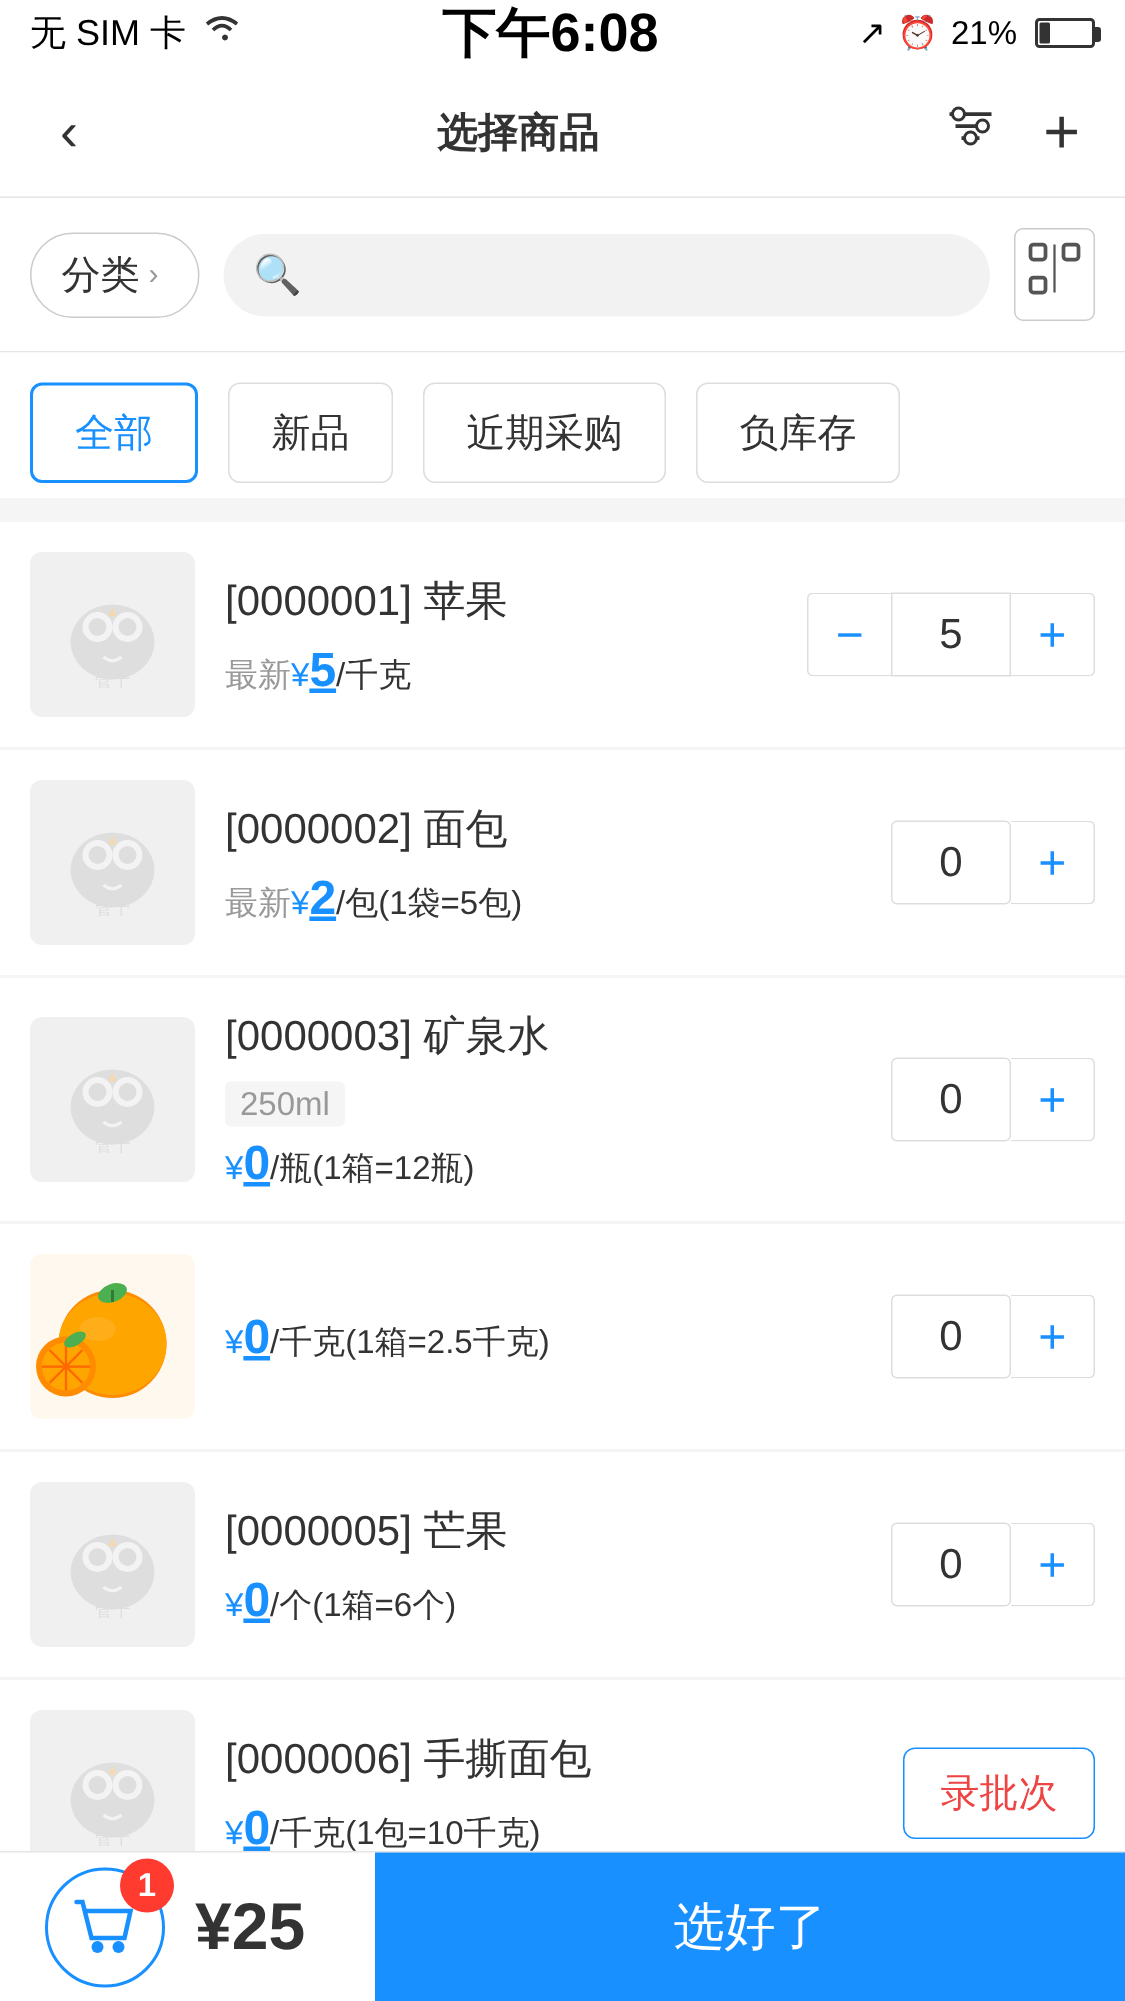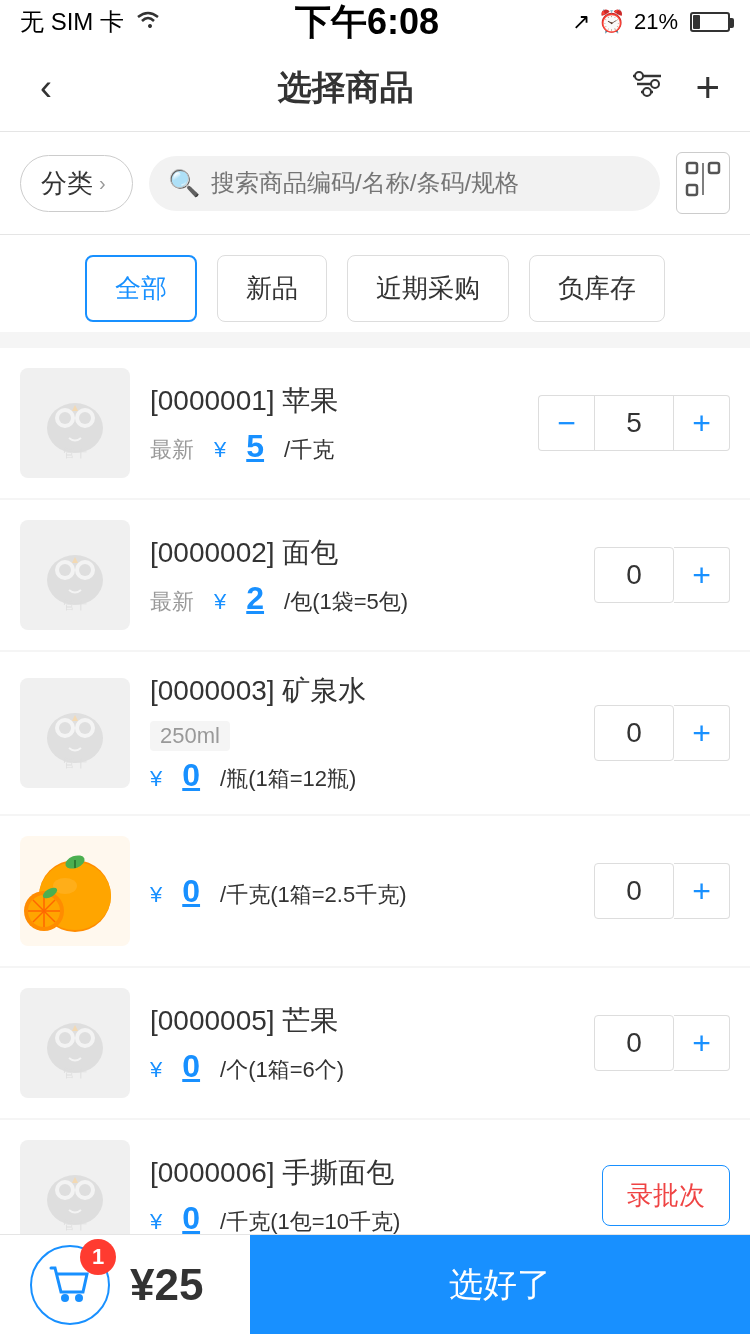--- a/index.html
+++ b/index.html
@@ -61,21 +61,21 @@
       padding: 0 30px;
       border-bottom: 1px solid #e5e5e5;
     }
     .nav-back {
       font-size: 36px;
       color: #333;
       cursor: pointer;
       padding: 10px;
     }
     .nav-title {
-      font-size: 34px;
+      font-size: 27px;
       font-weight: 600;
       color: #333;
     }
     .nav-actions {
       display: flex;
       align-items: center;
       gap: 30px;
     }
     .nav-filter-icon, .nav-add-icon {
       font-size: 36px;
@@ -132,21 +132,20 @@
       border-radius: 6px;
     }
 
     
     .filter-tabs {
       background: #fff;
       display: flex;
       padding: 20px 20px 10px;
       gap: 20px;
       margin-bottom: 16px;
-      justify-content: center;
     }
     .tab-btn {
       padding: 14px 28px;
       border-radius: 8px;
       font-size: 26px;
       border: 1px solid #ddd;
       background: #fff;
       color: #333;
       cursor: pointer;
     }
@@ -198,21 +197,21 @@
       display: inline-block;
       padding: 2px 10px;
       border-radius: 4px;
       margin-bottom: 6px;
     }
     .product-price {
       font-size: 24px;
       color: #333;
       display: flex;
       align-items: baseline;
-      gap: 20px;
+      gap: 0;
     }
     .price-label { color: #999; font-size: 22px; }
     .price-currency { color: #1890ff; font-size: 22px; }
     .price-value { color: #1890ff; font-size: 32px; font-weight: bold; text-decoration: underline; }
     .price-unit { color: #333; font-size: 22px; }
 
     
     .qty-control {
       display: flex;
       align-items: center;
@@ -375,21 +374,20 @@
   </div>
 </div>
 
 <div class="search-area">
   <button class="category-btn">
     <span>分类</span>
     <span style="font-size:20px; color:#999;">›</span>
   </button>
   <div class="search-input-wrap">
     <span style="color:#999; font-size:26px;">🔍</span>
-    <input type="text" placeholder="搜索商品编码/名称/条码/规格" style="">
   </div>
   <div class="scan-icon">
     <svg width="36" height="36" viewBox="0 0 36 36" fill="none">
       <rect x="2" y="2" width="10" height="10" rx="2" stroke="#555" stroke-width="2.5" fill="none"></rect>
       <rect x="24" y="2" width="10" height="10" rx="2" stroke="#555" stroke-width="2.5" fill="none"></rect>
       <rect x="2" y="24" width="10" height="10" rx="2" stroke="#555" stroke-width="2.5" fill="none"></rect>
       <line x1="18" y1="2" x2="18" y2="34" stroke="#555" stroke-width="1.5"></line>
     </svg>
   </div>
 </div>

